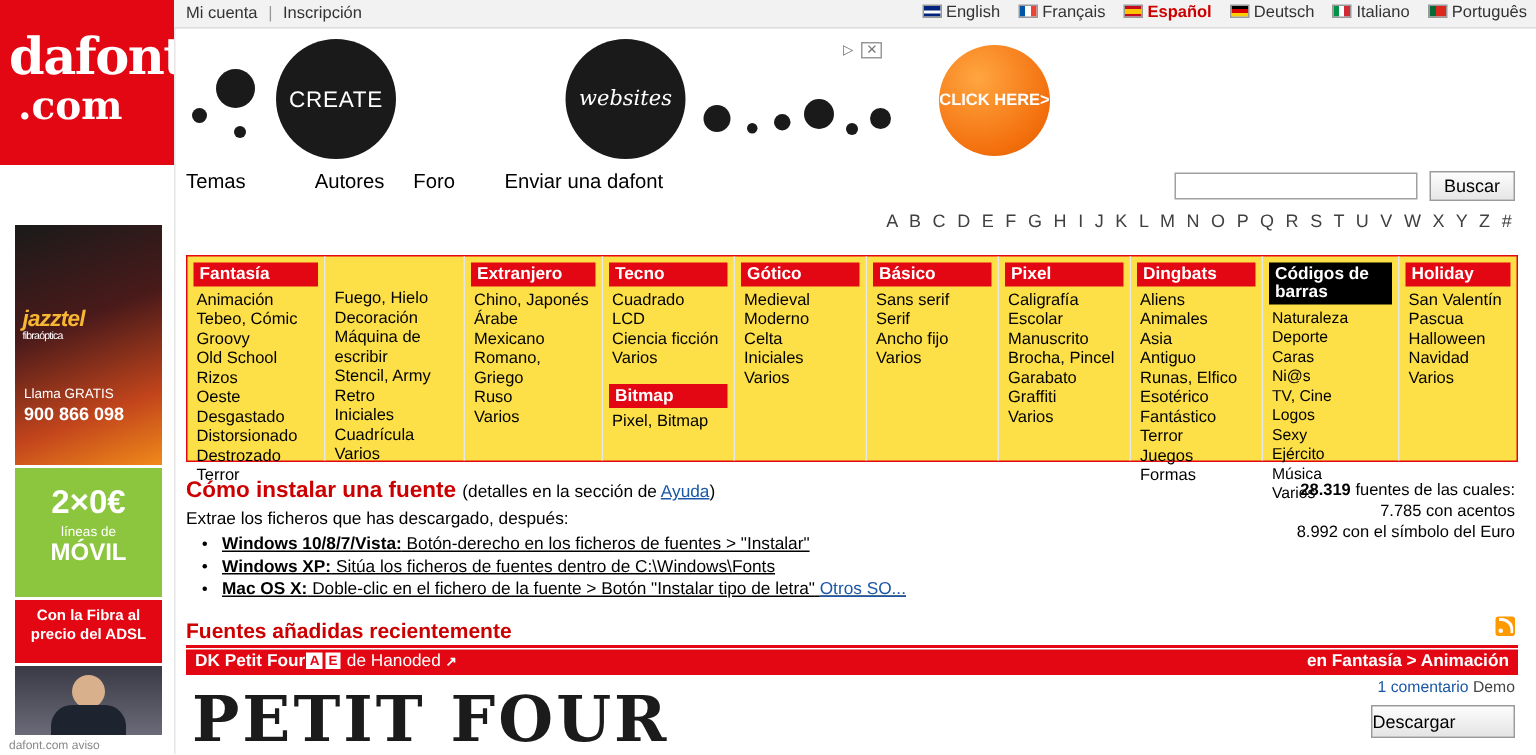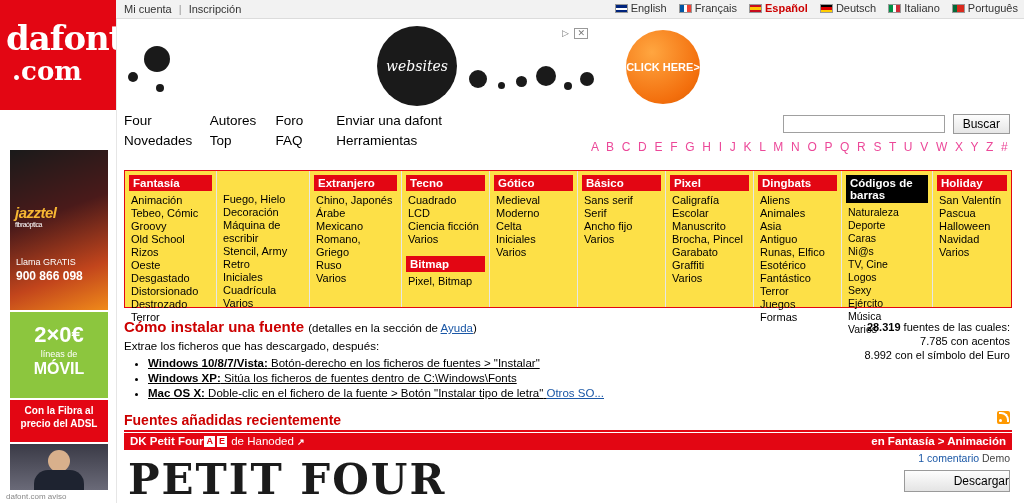--- a/index.html
+++ b/index.html
@@ -112,21 +112,21 @@
   .searchbox{position:absolute;right:14px;top:114px;}
   .searchbox input[type=text]{
     width:162px;height:18px;border:1px solid #a0a0a0;font-size:12px;padding:0 3px;
     vertical-align:middle;box-sizing:border-box;
   }
   .searchbox .btn{
     display:inline-block;height:20px;line-height:18px;padding:0 9px;margin-left:4px;
     border:1px solid #9a9a9a;background:linear-gradient(#fdfdfd,#e6e6e6);font-size:12px;
     vertical-align:middle;box-sizing:border-box;
   }
-  .alpha{position:absolute;right:14px;top:140px;font-size:12px;letter-spacing:2.2px;color:#ec4899;}
+  .alpha{position:absolute;right:14px;top:140px;font-size:12px;letter-spacing:2.2px;color:#404040;}
 
   
   .cats{
     position:absolute;left:124px;top:170px;width:888px;height:138px;
     border:1px solid #e30613;box-sizing:border-box;background:#fde047;
   }
   .cats .col{
     position:absolute;top:0;height:136px;border-right:1px solid #e6e6e6;box-sizing:border-box;
     padding:0;
   }
@@ -173,23 +173,23 @@
   .fontbar .right{float:right;font-weight:bold;}
   .badge{
     display:inline-block;background:#fff;color:#e30613;font-size:9px;font-weight:bold;
     padding:0 2px;margin:0 1px;line-height:11px;vertical-align:1px;
   }
   .extlink{font-size:9px;}
 
   .meta{position:absolute;right:14px;top:452px;font-size:10.5px;color:#444;}
   .meta a{color:#1a57a6;text-decoration:none;margin-top:30px;}
   .download{
-    position:absolute;right:14px;top:470px;width:106px;height:22px;
+    position:absolute;right:14px;top:470px;width:96px;height:22px;
     border:1px solid #9a9a9a;background:linear-gradient(#fdfdfd,#e4e4e4);
-    font-size:12px;text-align:right;line-height:21px;box-sizing:border-box;
+    font-size:12px;text-align:left;line-height:21px;box-sizing:border-box;
   }
   .preview{
     position:absolute;left:128px;top:455px;font-family:"DejaVu Serif",serif;
     font-size:42px;font-weight:bold;color:#1b1b1b;letter-spacing:2px;
   }
   .divider{position:absolute;left:116px;top:0;width:1px;height:503px;background:#e6e6e6;}
 </style>
 </head>
 <body>
 
@@ -235,46 +235,41 @@
       <span class="item"><i class="flag f-de"></i><a href="#">Deutsch</a></span>
       <span class="item"><i class="flag f-it"></i><a href="#">Italiano</a></span>
       <span class="item"><i class="flag f-pt"></i><a href="#">Português</a></span>
     </div>
   </div>
 
   <div class="banner">
     <div class="dot" style="left:4px;top:46px;width:10px;height:10px;"></div>
     <div class="dot" style="left:20px;top:20px;width:26px;height:26px;"></div>
     <div class="dot" style="left:32px;top:58px;width:8px;height:8px;"></div>
+    <div class="word w1">CREATE</div>
     <div class="word w3">websites</div>
     <div class="dot" style="left:345px;top:44px;width:18px;height:18px;"></div>
     <div class="dot" style="left:374px;top:56px;width:7px;height:7px;"></div>
     <div class="dot" style="left:392px;top:50px;width:11px;height:11px;"></div>
     <div class="dot" style="left:412px;top:40px;width:20px;height:20px;"></div>
     <div class="dot" style="left:440px;top:56px;width:8px;height:8px;"></div>
     <div class="dot" style="left:456px;top:46px;width:14px;height:14px;"></div>
   </div>
   <div class="adchoice">
     <span>▷</span>
     <span class="x">✕</span>
   </div>
   <div class="clickhere">CLICK HERE&gt;</div>
 
   <div class="nav">
     <div class="row">
-      <span class="c1"><a href="#">Four</a></span>
+      <span class="c1"><a href="#">Temas</a></span>
       <span class="c2"><a href="#">Autores</a></span>
       <span class="c3"><a href="#">Foro</a></span>
       <span><a href="#">Enviar una dafont</a></span>
-    </div>
-    <div class="row">
-      <span class="c1"><a href="#">Novedades</a></span>
-      <span class="c2"><a href="#">Top</a></span>
-      <span class="c3"><a href="#">FAQ</a></span>
-      <span><a href="#">Herramientas</a></span>
     </div>
   </div>
 
   <div class="searchbox">
     <input type="text" placeholder="" style="">
     <span class="btn">Buscar</span>
   </div>
   <div class="alpha">A B C D E F G H I J K L M N O P Q R S T U V W X Y Z #</div>
 
   <div class="cats">

